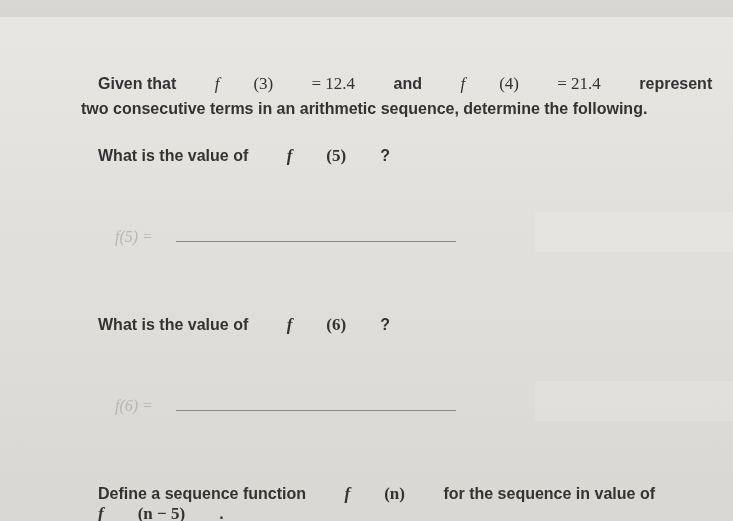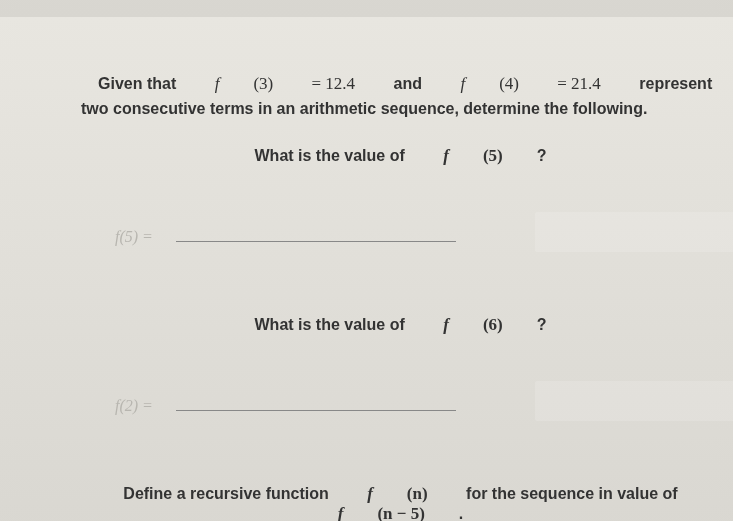--- a/index.html
+++ b/index.html
@@ -29,21 +29,20 @@
       color: #333;
       font-size: 16px;
       line-height: 1.5;
       margin-bottom: 25px;
     }
     .question-text {
       color: #333;
       font-size: 16px;
       font-weight: bold;
       margin-bottom: 18px;
-      text-align: center;
     }
     .math-var {
       font-family: 'Times New Roman', serif;
       font-style: italic;
       font-size: 17px;
     }
     .math-expr {
       font-family: 'Times New Roman', serif;
       font-size: 17px;
     }
@@ -101,25 +100,25 @@
   </div>
   <div class="feedback-box"></div>
 </div>
 
 <div class="question-text">
   <span>What is the value of </span><span class="math-var">f</span><span class="math-expr">(6)</span><span>?</span>
 </div>
 
 <div class="answer-row">
   <div class="answer-input-group">
-    <span class="placeholder-label">f(2) =</span>
+    <span class="placeholder-label">f(6) =</span>
     <span class="answer-line"></span>
   </div>
   <div class="feedback-box"></div>
 </div>
 
 <div class="question-text">
-  <span>Define a recursive function </span><span class="math-var">f</span><span class="math-expr">(n)</span><span> for the sequence in value of </span><span class="math-var">f</span><span class="math-expr">(n − 5)</span><span>.</span>
+  <span>Define a sequence function </span><span class="math-var">f</span><span class="math-expr">(n)</span><span> for the sequence in value of </span><span class="math-var">f</span><span class="math-expr">(n − 5)</span><span>.</span>
 </div>
 
 <div class="answer-row">
   <div class="feedback-box"></div>
 </div>
 
 </body></html>

